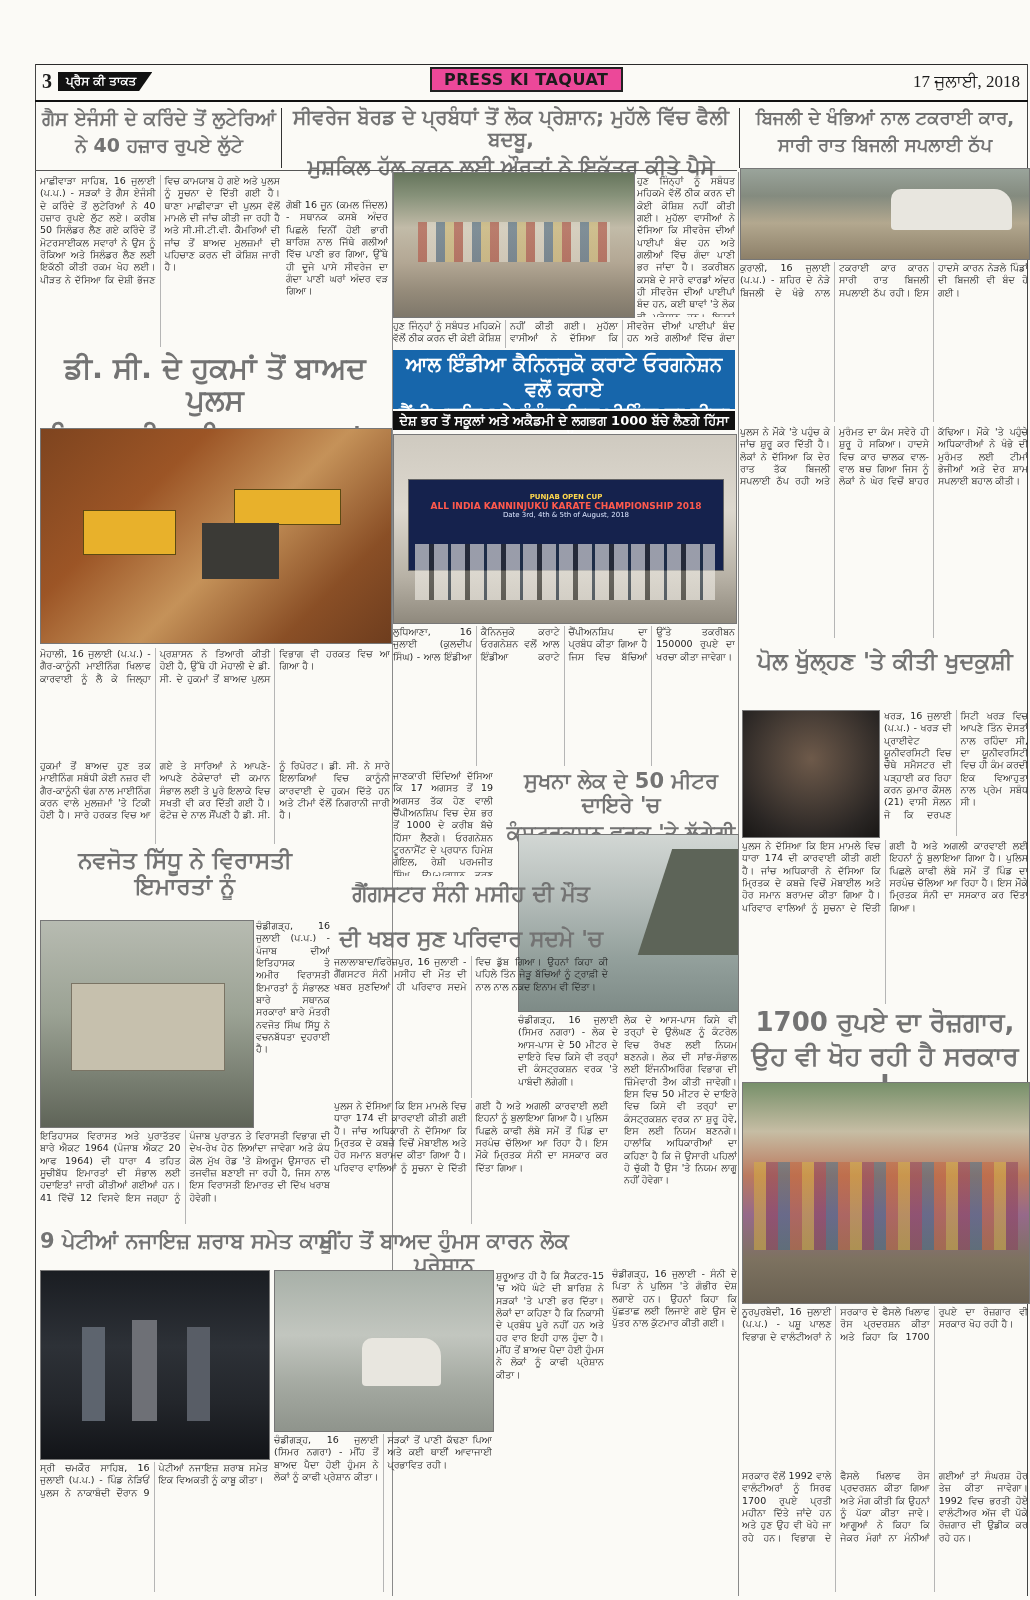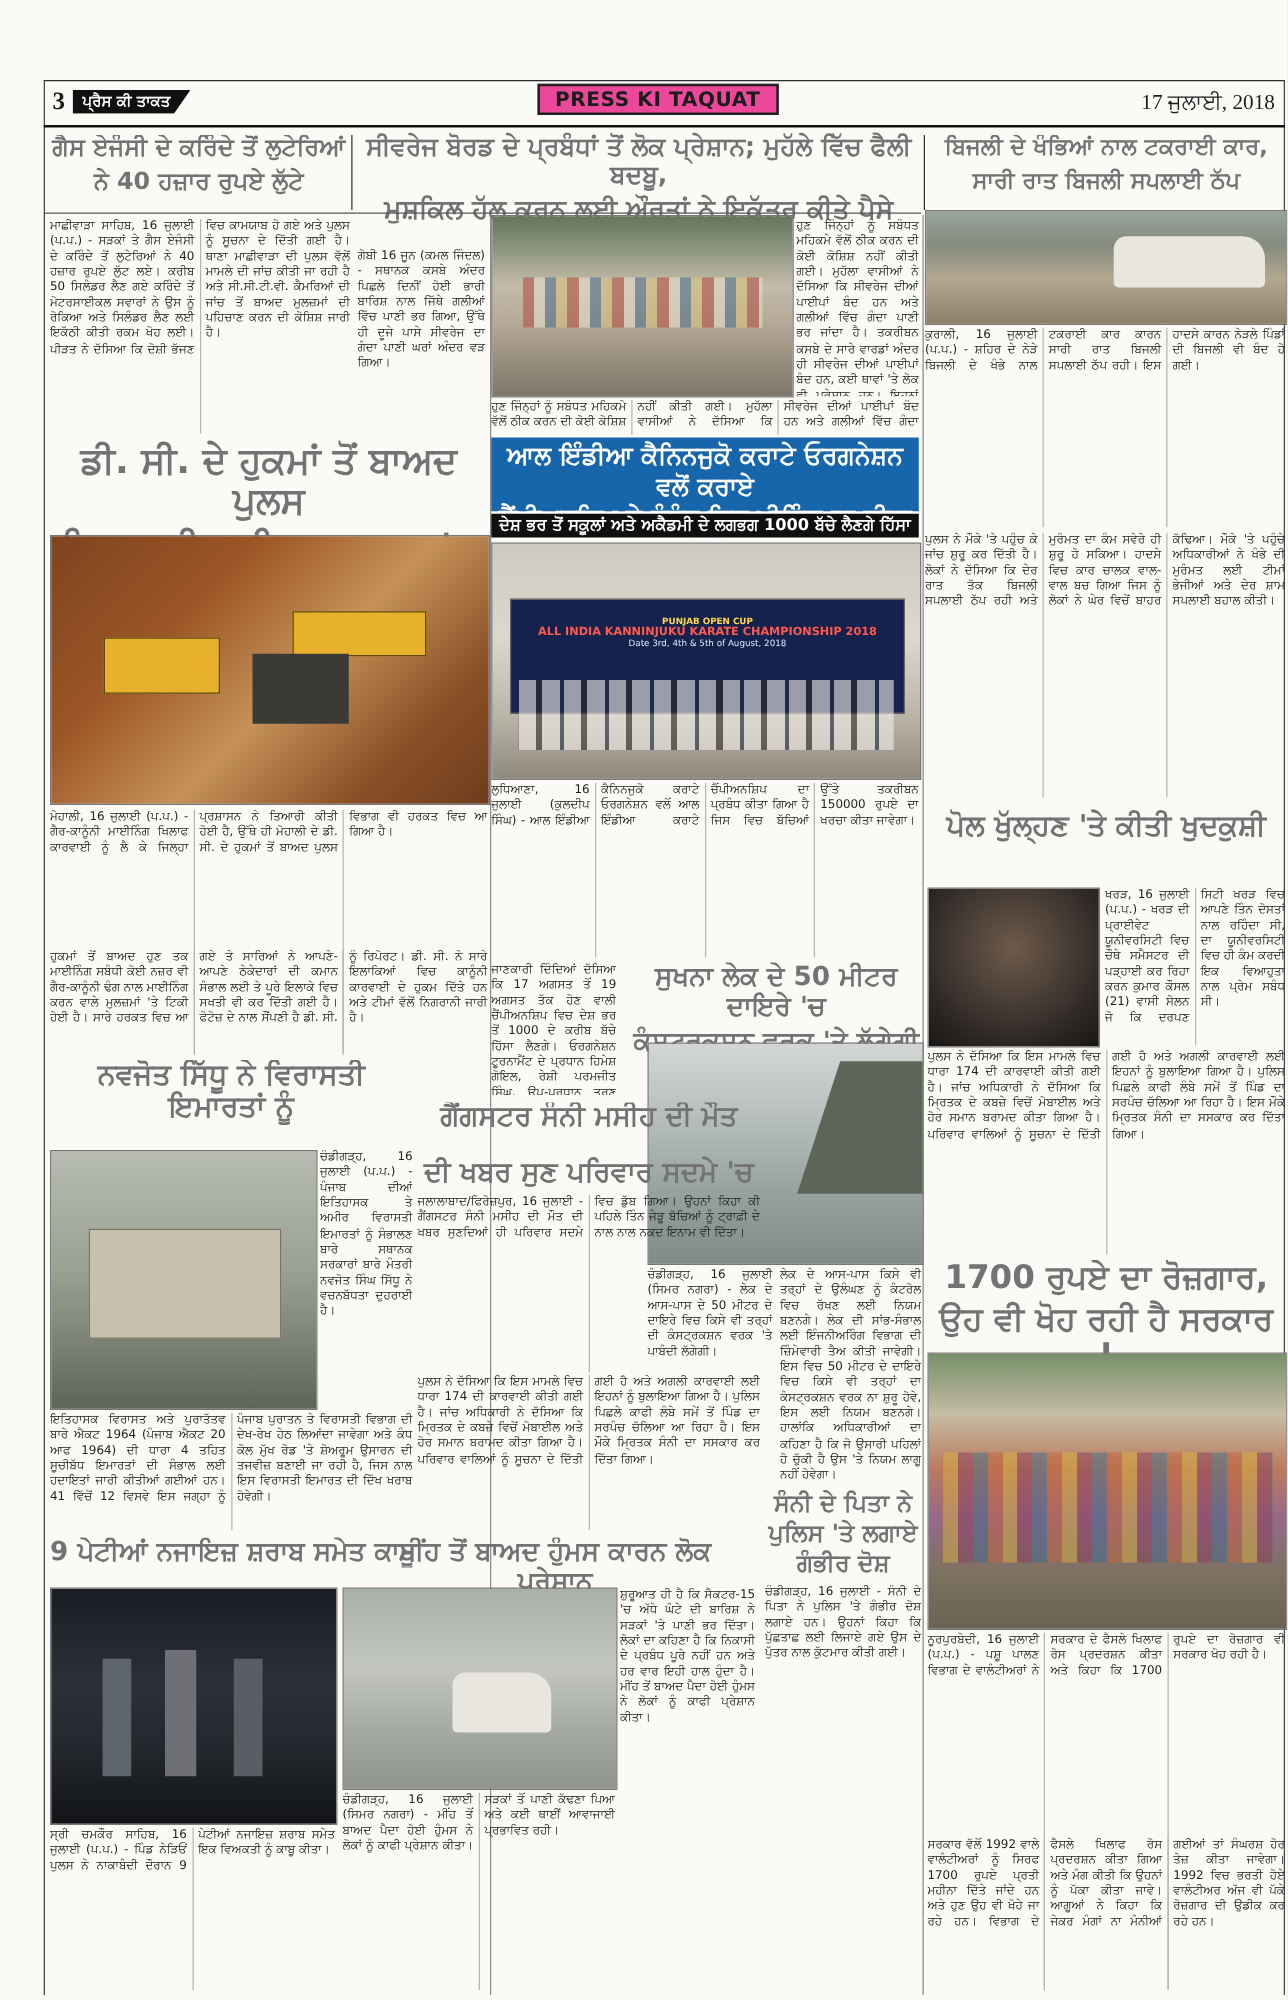--- a/index.html
+++ b/index.html
@@ -121,25 +121,20 @@
     <div>ਸੁਖਨਾ ਲੇਕ ਦੇ 50 ਮੀਟਰ ਦਾਇਰੇ 'ਚ</div>
     <div style="margin-top:5px;">ਕੰਸਟ੍ਰਕਸ਼ਨ ਵਰਕ 'ਤੇ ਲੱਗੇਗੀ ਪਾਬੰਦੀ</div>
   </div>
   <div class="photo" style="left:518px;top:834px;width:219px;height:176px;background:
        linear-gradient(180deg,#d2d7d4 0%,#b5bdba 35%,#93a09c 70%,#7e8b87 100%);">
     <div class="abs" style="right:-8%;top:8%;width:46%;height:60%;background:#5d6458;transform:skewX(-18deg);"></div>
   </div>
   <div class="abs body-txt" style="left:518px;top:1014px;width:100px;height:240px;">ਚੰਡੀਗੜ੍ਹ, 16 ਜੁਲਾਈ (ਸਿਮਰ ਨਗਰਾ) - ਲੇਕ ਦੇ ਆਸ-ਪਾਸ ਦੇ 50 ਮੀਟਰ ਦੇ ਦਾਇਰੇ ਵਿਚ ਕਿਸੇ ਵੀ ਤਰ੍ਹਾਂ ਦੀ ਕੰਸਟ੍ਰਕਸ਼ਨ ਵਰਕ 'ਤੇ ਪਾਬੰਦੀ ਲੱਗੇਗੀ।</div>
   <div class="abs body-txt" style="left:624px;top:1014px;width:113px;height:172px;">ਲੇਕ ਦੇ ਆਸ-ਪਾਸ ਕਿਸੇ ਵੀ ਤਰ੍ਹਾਂ ਦੇ ਉਲੰਘਣ ਨੂੰ ਕੰਟਰੋਲ ਵਿਚ ਰੱਖਣ ਲਈ ਨਿਯਮ ਬਣਨਗੇ। ਲੇਕ ਦੀ ਸਾਂਭ-ਸੰਭਾਲ ਲਈ ਇੰਜਨੀਅਰਿੰਗ ਵਿਭਾਗ ਦੀ ਜ਼ਿੰਮੇਵਾਰੀ ਤੈਅ ਕੀਤੀ ਜਾਵੇਗੀ। ਇਸ ਵਿਚ 50 ਮੀਟਰ ਦੇ ਦਾਇਰੇ ਵਿਚ ਕਿਸੇ ਵੀ ਤਰ੍ਹਾਂ ਦਾ ਕੰਸਟ੍ਰਕਸ਼ਨ ਵਰਕ ਨਾ ਸ਼ੁਰੂ ਹੋਵੇ, ਇਸ ਲਈ ਨਿਯਮ ਬਣਨਗੇ। ਹਾਲਾਂਕਿ ਅਧਿਕਾਰੀਆਂ ਦਾ ਕਹਿਣਾ ਹੈ ਕਿ ਜੋ ਉਸਾਰੀ ਪਹਿਲਾਂ ਹੋ ਚੁੱਕੀ ਹੈ ਉਸ 'ਤੇ ਨਿਯਮ ਲਾਗੂ ਨਹੀਂ ਹੋਵੇਗਾ।</div>
 
-  <div class="abs hl" style="left:612px;top:1192px;width:125px;font-size:19px;line-height:1.25;">
-    <div>ਸੰਨੀ ਦੇ ਪਿਤਾ ਨੇ</div>
-    <div>ਪੁਲਿਸ 'ਤੇ ਲਗਾਏ</div>
-    <div>ਗੰਭੀਰ ਦੋਸ਼</div>
-  </div>
   <div class="abs body-txt" style="left:612px;top:1268px;width:125px;height:324px;">ਚੰਡੀਗੜ੍ਹ, 16 ਜੁਲਾਈ - ਸੰਨੀ ਦੇ ਪਿਤਾ ਨੇ ਪੁਲਿਸ 'ਤੇ ਗੰਭੀਰ ਦੋਸ਼ ਲਗਾਏ ਹਨ। ਉਹਨਾਂ ਕਿਹਾ ਕਿ ਪੁੱਛਤਾਛ ਲਈ ਲਿਜਾਏ ਗਏ ਉਸ ਦੇ ਪੁੱਤਰ ਨਾਲ ਕੁੱਟਮਾਰ ਕੀਤੀ ਗਈ।</div>
 
   <div class="abs hl" style="left:40px;top:848px;width:290px;font-size:23px;text-align:center;">
     <div>ਨਵਜੋਤ ਸਿੱਧੂ ਨੇ ਵਿਰਾਸਤੀ ਇਮਾਰਤਾਂ ਨੂੰ</div>
   </div>
   <div class="photo" style="left:40px;top:920px;width:212px;height:206px;background:
        linear-gradient(180deg,#b7bbb1 0%,#9ba294 45%,#757b6e 80%,#5f6458 100%);">
     <div class="abs" style="left:14%;top:30%;width:72%;height:42%;background:#c6c0ad;border:1px solid #7a7464;"></div>
   </div>
   <div class="abs body-txt" style="left:256px;top:920px;width:74px;height:206px;">ਚੰਡੀਗੜ੍ਹ, 16 ਜੁਲਾਈ (ਪ.ਪ.) - ਪੰਜਾਬ ਦੀਆਂ ਇਤਿਹਾਸਕ ਤੇ ਅਮੀਰ ਵਿਰਾਸਤੀ ਇਮਾਰਤਾਂ ਨੂੰ ਸੰਭਾਲਣ ਬਾਰੇ ਸਥਾਨਕ ਸਰਕਾਰਾਂ ਬਾਰੇ ਮੰਤਰੀ ਨਵਜੋਤ ਸਿੰਘ ਸਿੱਧੂ ਨੇ ਵਚਨਬੱਧਤਾ ਦੁਹਰਾਈ ਹੈ।</div>

